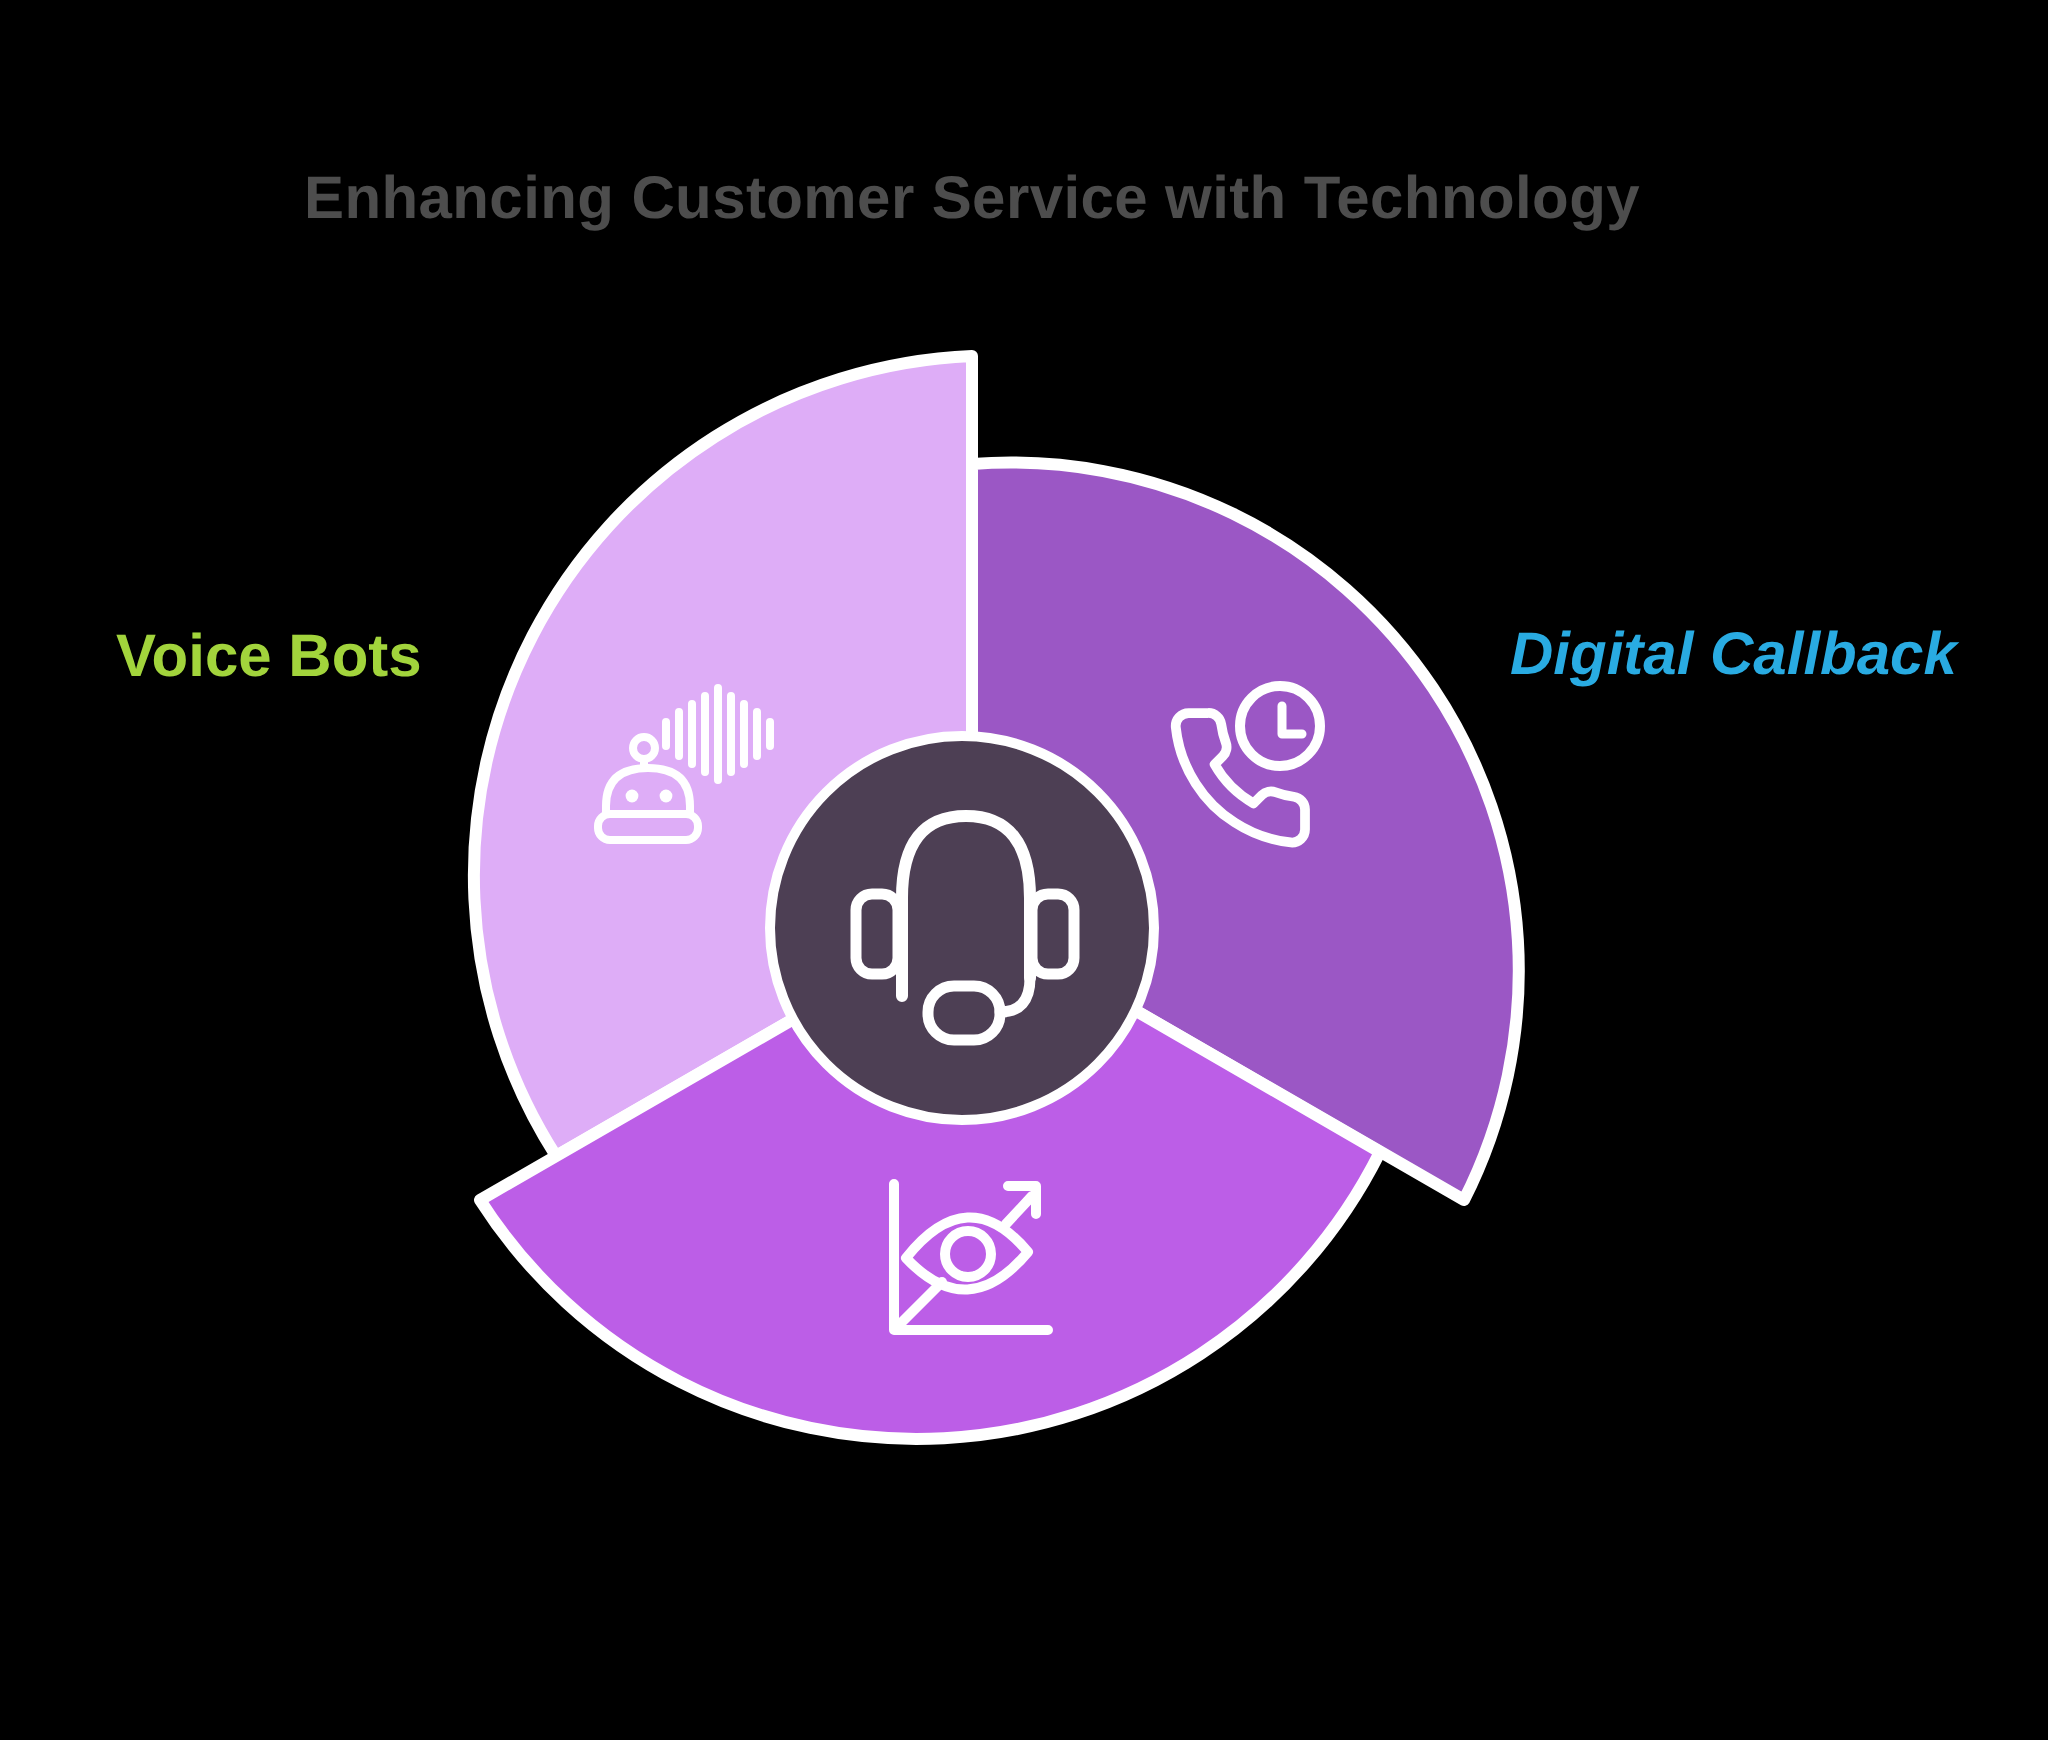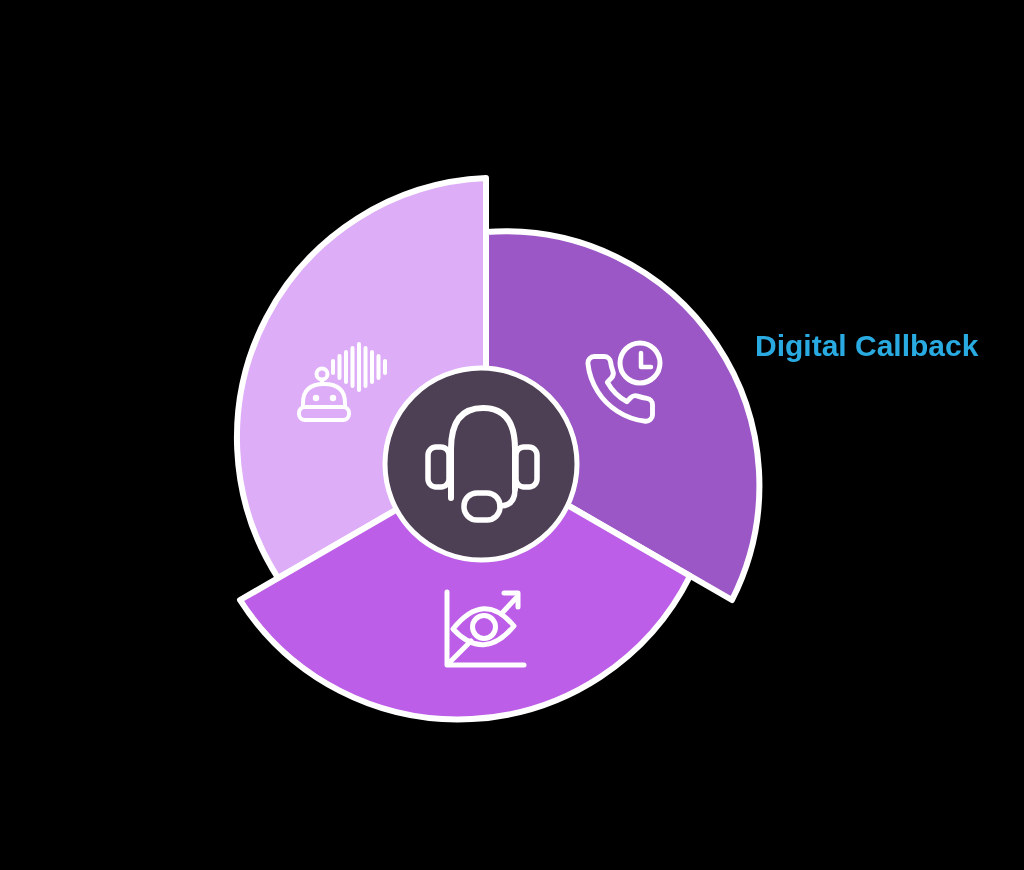--- a/index.html
+++ b/index.html
@@ -21,30 +21,32 @@
     white-space: nowrap;
     letter-spacing: 0.2px;
   }
   .seg-label {
     position: absolute;
     font-size: 30px;
     font-weight: bold;
     white-space: nowrap;
   }
   .label-voice      { left: 58px;  top: 312px; }
-  .label-callback   { left: 755px; top: 329px; }
+  .label-callback   { left: 755px; top: 311px; font-style: italic; }
   .label-predictive { left: 483px; top: 752px; transform: translateX(-50%); }
   svg { position: absolute; left: 0; top: 0; }
 </style>
 </head>
 <body>
 
 <div id="canvas" style="background-color: rgb(0, 0, 0);">
 
+  <div class="title" style="color: rgb(77, 77, 77);">Enhancing Customer Service with Technology</div>
 
+  <div class="seg-label label-voice" style="color: rgb(162, 212, 60);">Voice Bots</div>
 
   <div class="seg-label label-callback" style="color: rgb(41, 171, 226);">Digital Callback</div>
 
 
   <svg width="1024" height="870" viewBox="0 0 1024 870">
 
     <g stroke="#ffffff" stroke-width="6" stroke-linejoin="round">
       <path d="M486 458 L486 178 A260 260 0 0 0 278 578 Z" fill="#deadf7"></path>
       <path d="M486 458 L732 600 A254 254 0 0 0 486 232 Z" fill="#9b57c5"></path>
       <path d="M486 458 L240 600 A259 259 0 0 0 690 576 Z" fill="#bc5ee7"></path>

